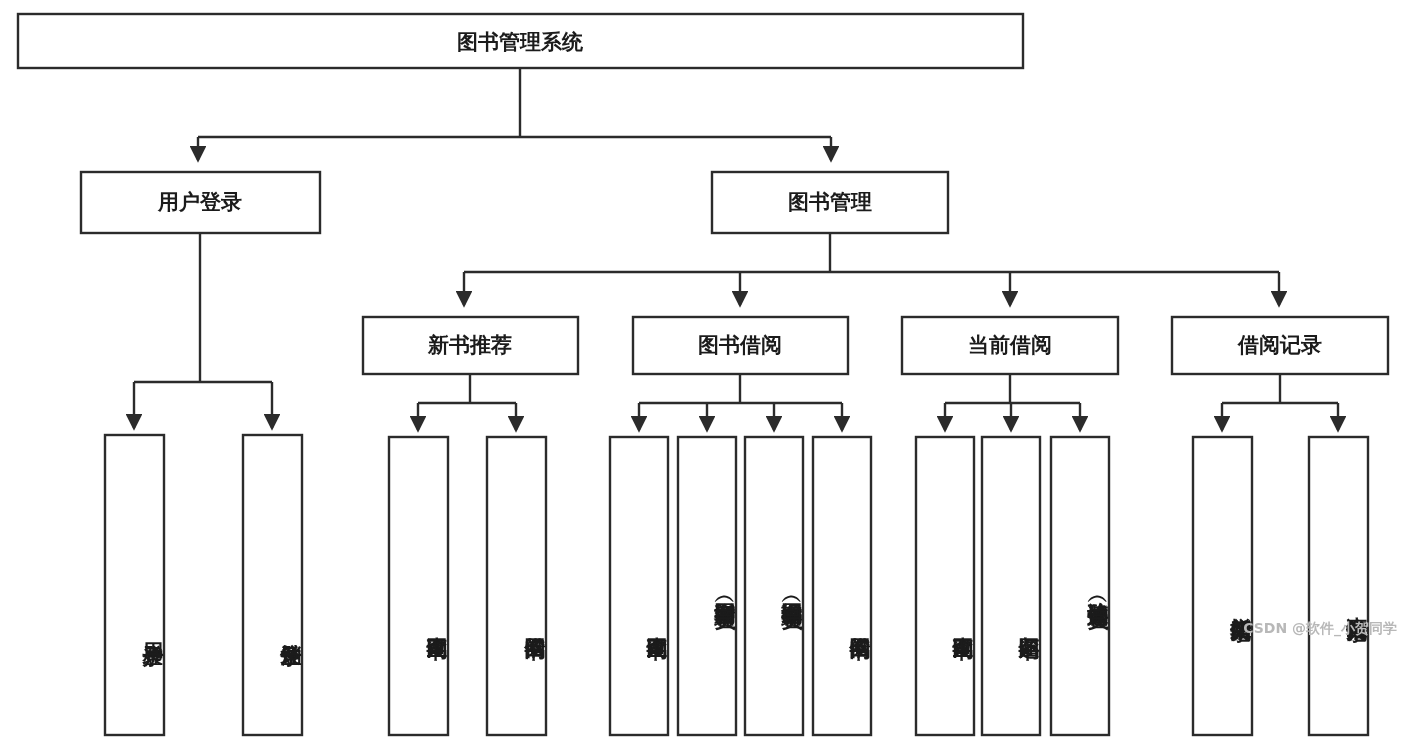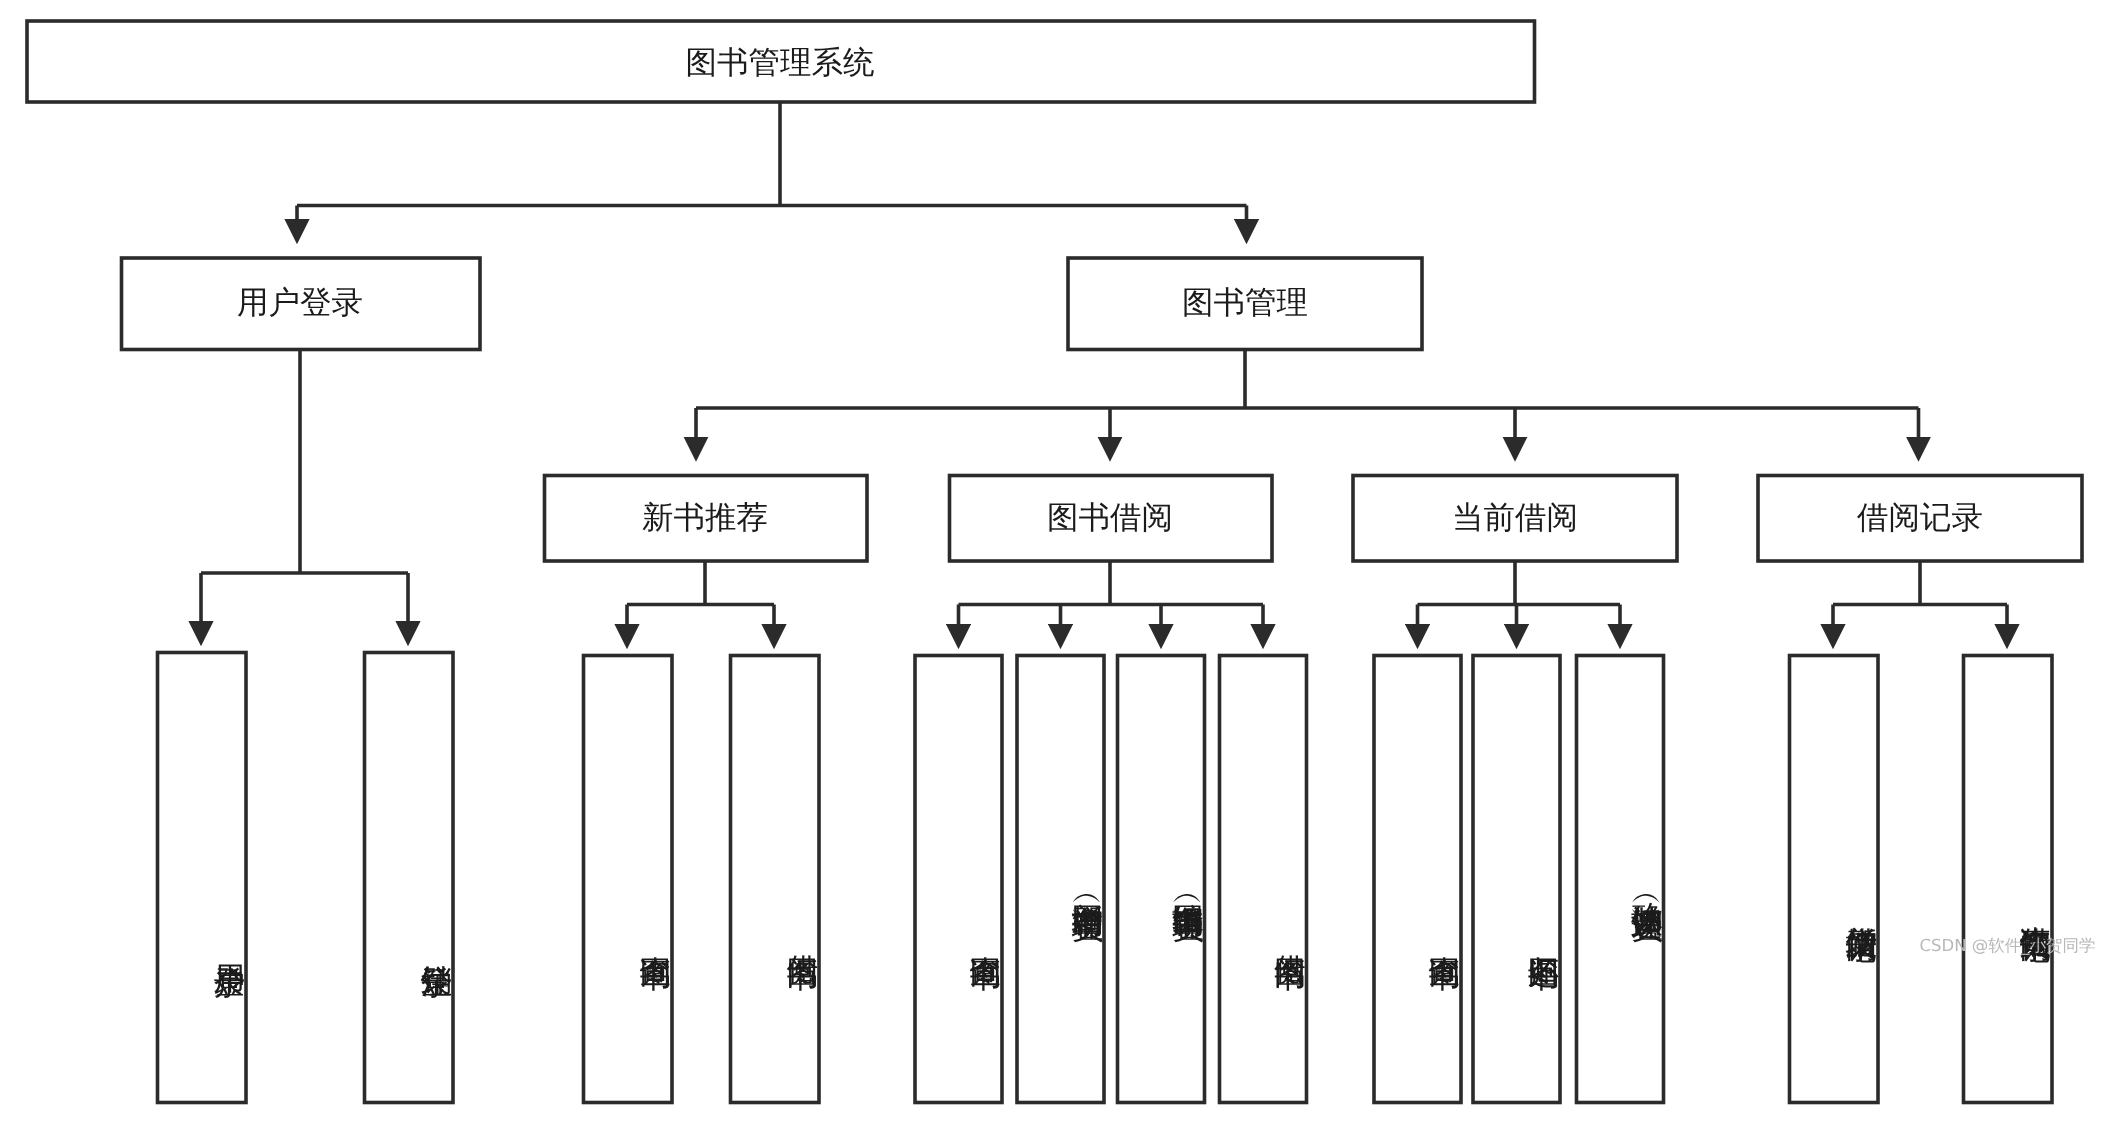--- a/index.html
+++ b/index.html
@@ -11,20 +11,21 @@
     width: 1405px;
     height: 747px;
     font-family: "DejaVu Sans", "Liberation Sans", sans-serif;
     overflow: hidden;
     position: relative;
   }
   #diagram-root {
     position: relative;
     width: 1405px;
     height: 643px;
+    font-weight: bold;
   }
   svg.diagram-svg {
     position: absolute;
     left: 0;
     top: 0;
     width: 1405px;
     height: 747px;
   }
   .node-box {
     fill: #ffffff;
@@ -60,21 +61,21 @@
     pointer-events: none;
     display: flex;
     align-items: flex-start;
     justify-content: center;
   }
   .watermark {
     position: absolute;
     right: 8px;
     bottom: 5px;
     font-family: "DejaVu Sans", "Liberation Sans", sans-serif;
-    font-size: 11px;
+    font-size: 14px;
     color: #b8b8b8;
     white-space: nowrap;
     user-select: none;
   }
 </style>
 </head>
 <body>
 
 <div id="diagram-root">
 

